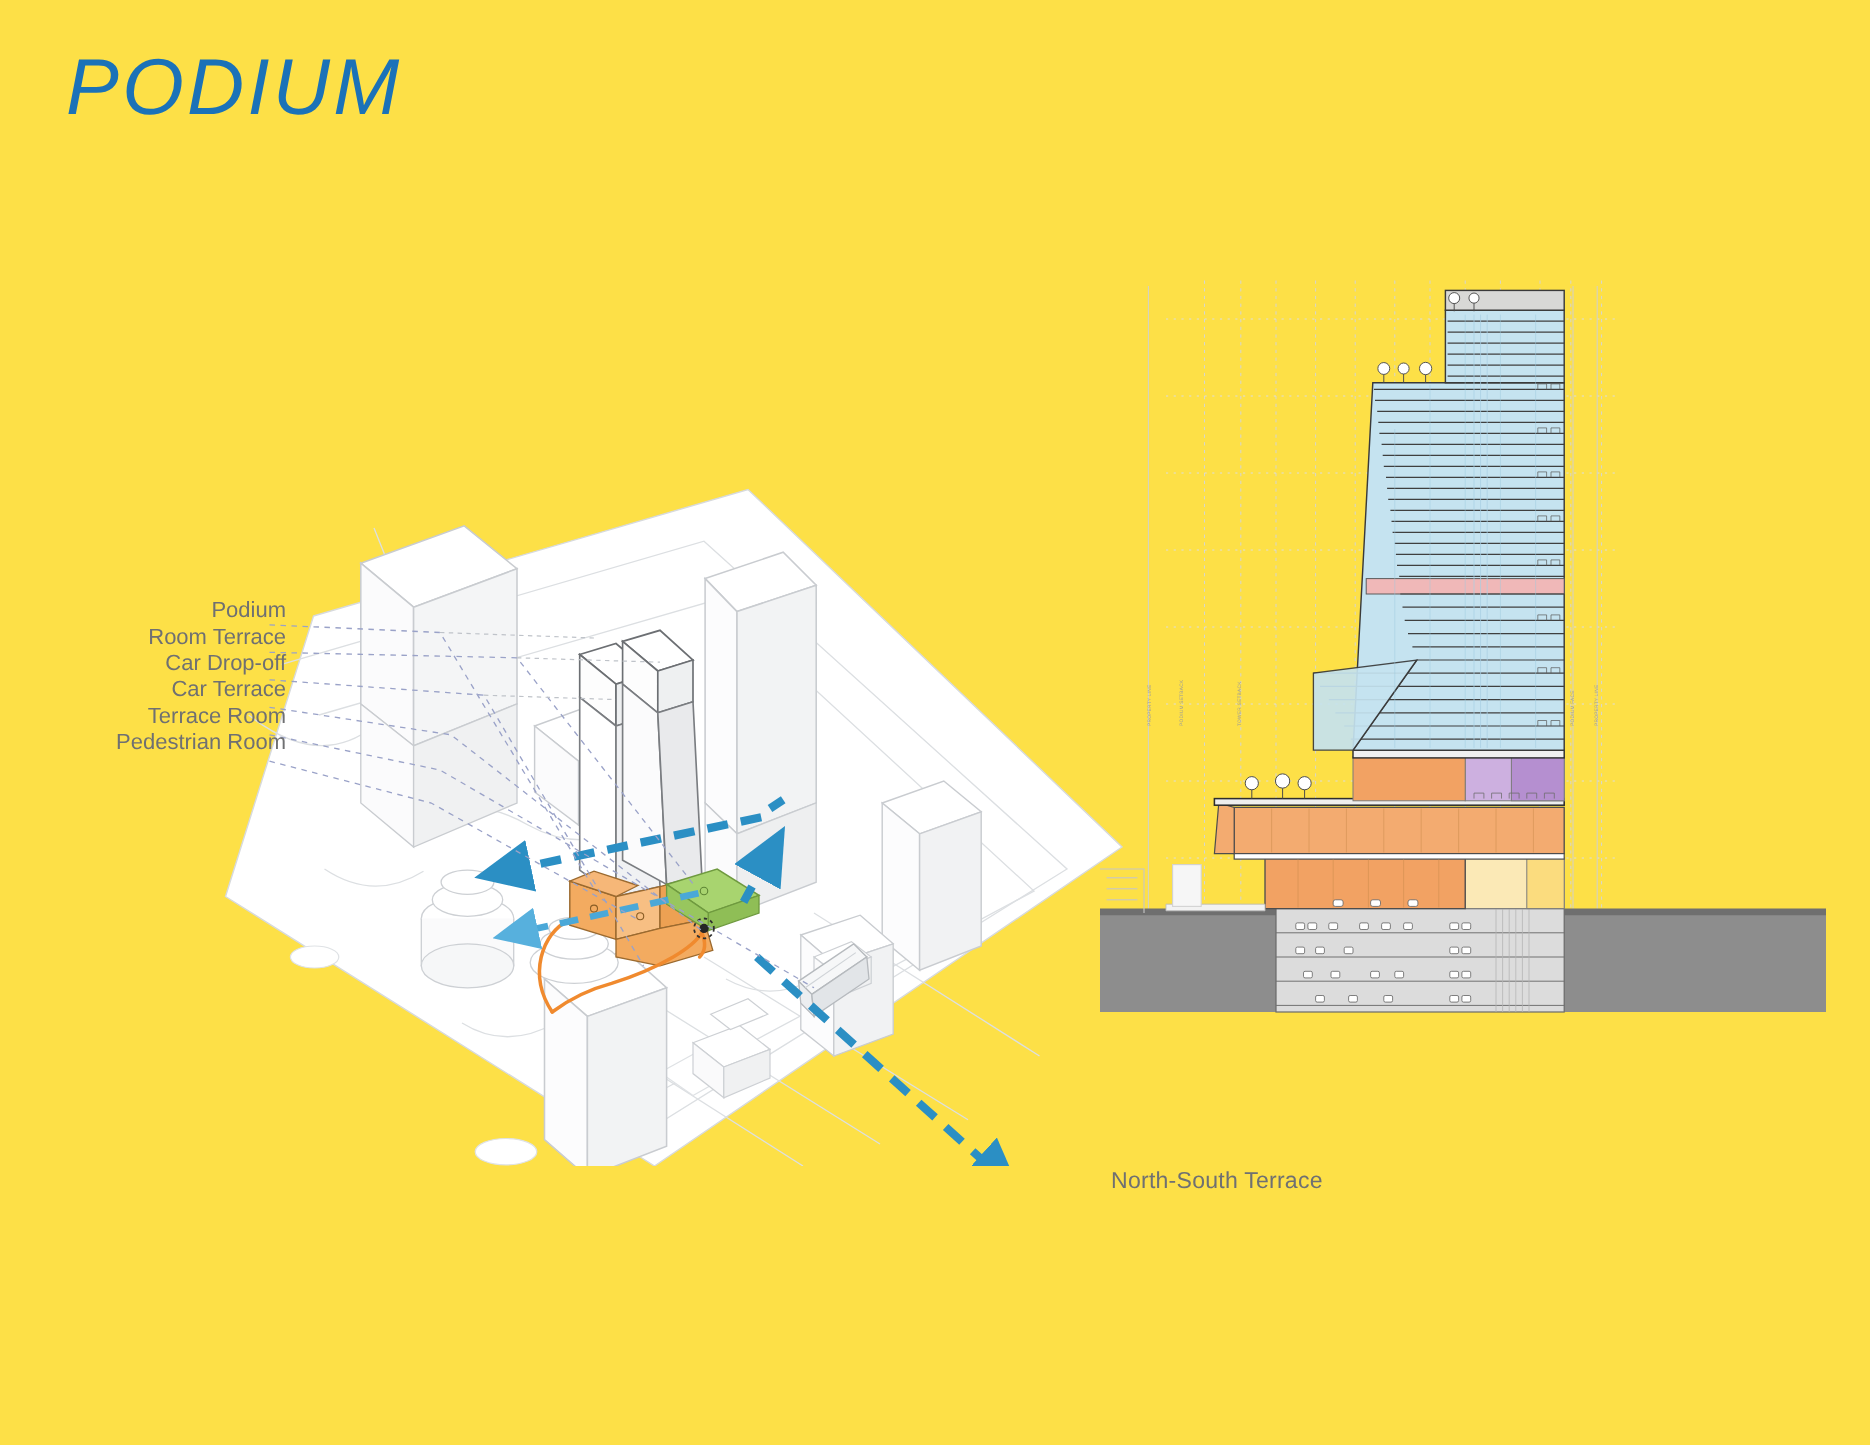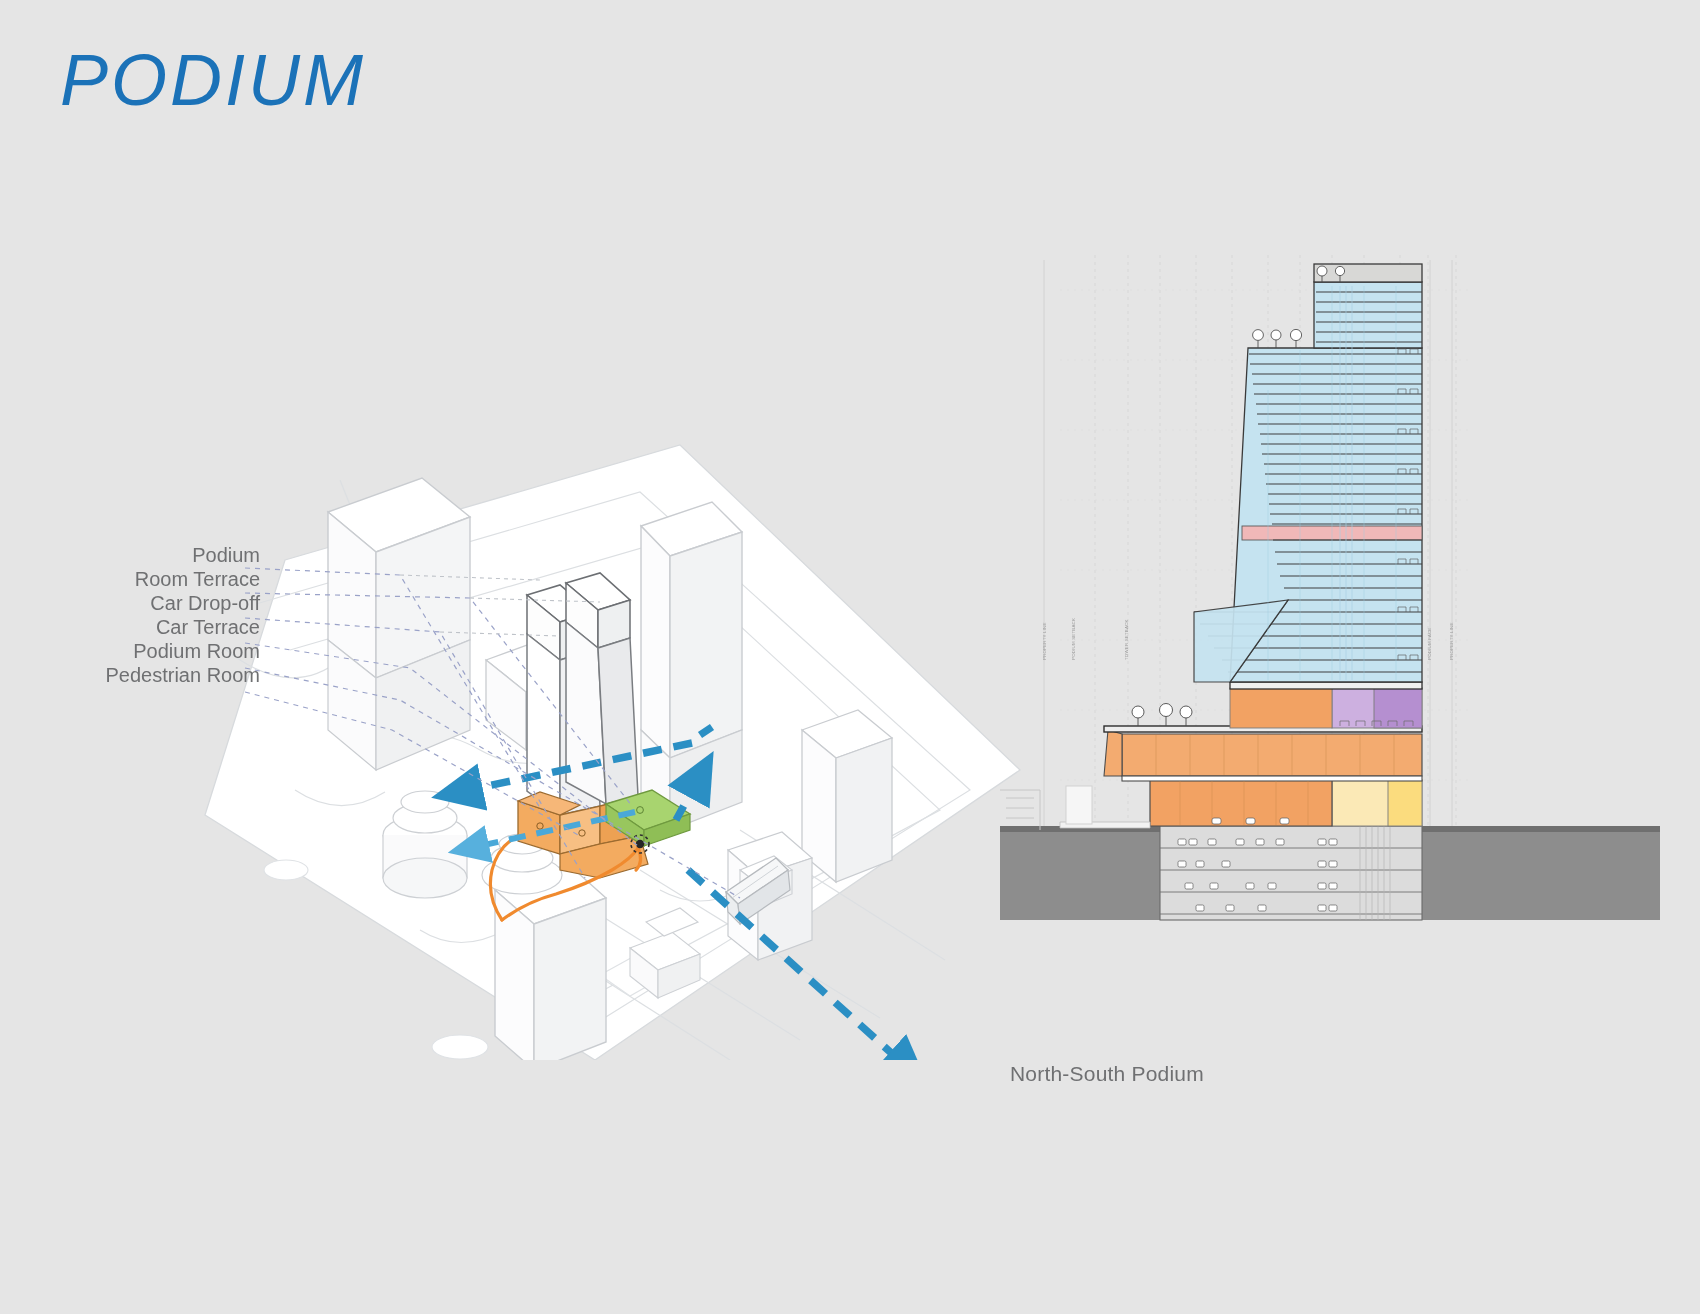--- a/index.html
+++ b/index.html
@@ -1,21 +1,21 @@
 <!DOCTYPE html>
 <html><head>
 <meta charset="utf-8">
 <style>
   html,body{margin:0;padding:0;background:#ffffff;}
   body{
     width:1700px;height:1314px;position:relative;overflow:hidden;
     font-family:"Liberation Sans","DejaVu Sans",sans-serif;
     -webkit-font-smoothing:antialiased;
   }
-  .slide{position:absolute;inset:0;background:#e5e5e5;}
+  .slide{position:absolute;inset:0;background:#fde047;}
 
   
   #page-title{
     position:absolute;left:60px;top:44px;
     font-size:72px;line-height:1;
     font-style:italic;font-weight:300;letter-spacing:3px;
     color:#1b72b8;
     white-space:nowrap;
   }
 
@@ -222,21 +222,21 @@
         <path d="M400 402 L520 406"></path>
       </g>
     </svg>
   </div>
 
   <div id="legend">
     <div class="legend-row">Podium</div>
     <div class="legend-row">Room Terrace</div>
     <div class="legend-row">Car Drop-off</div>
     <div class="legend-row">Car Terrace</div>
-    <div class="legend-row">Podium Room</div>
+    <div class="legend-row">Terrace Room</div>
     <div class="legend-row">Pedestrian Room</div>
   </div>
 
   <div id="section-panel">
     <svg id="section-svg" viewBox="0 0 660 730">
 
       <g stroke="#d5d5d5" stroke-width="0.9" fill="none">
         <g stroke-dasharray="3 4">
           <path d="M95 25 L95 640"></path>
             <path d="M128 25 L128 640"></path>
@@ -507,15 +507,15 @@
       <g fill="none" stroke="#c6c6c6" stroke-width="1">
         <path d="M0 560 L40 560 L40 600"></path>
         <path d="M6 568 L34 568"></path>
           <path d="M6 578 L34 578"></path>
           <path d="M6 588 L34 588"></path>
         <rect x="66" y="556" width="26" height="38" fill="#f6f6f6" stroke="#d2d2d2"></rect>
       </g>
     </svg>
   </div>
 
-  <div id="section-caption">North-South Podium</div>
+  <div id="section-caption">North-South Terrace</div>
 
 </div>
 
 </body></html>

